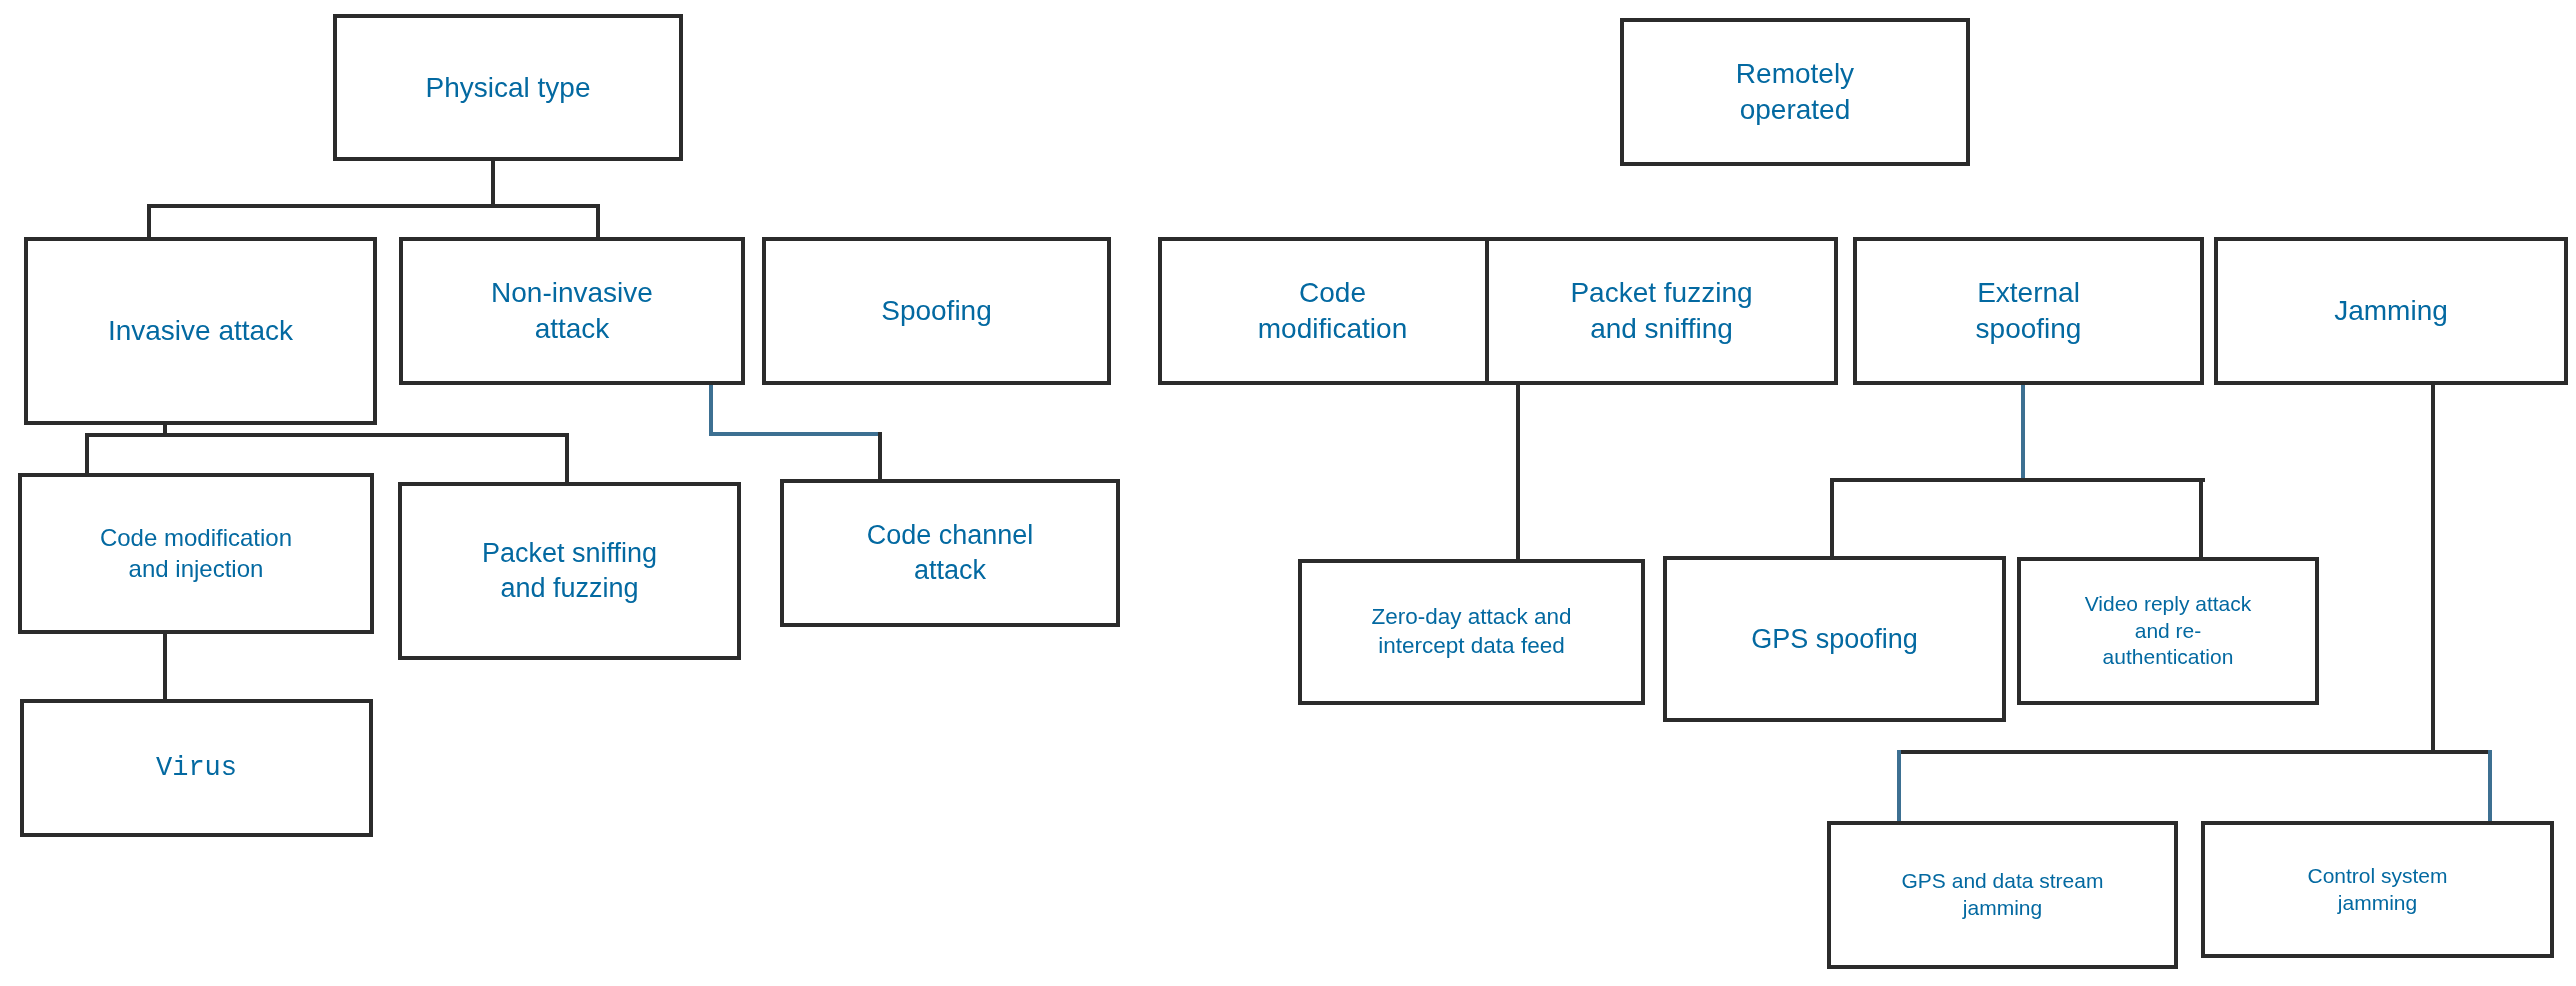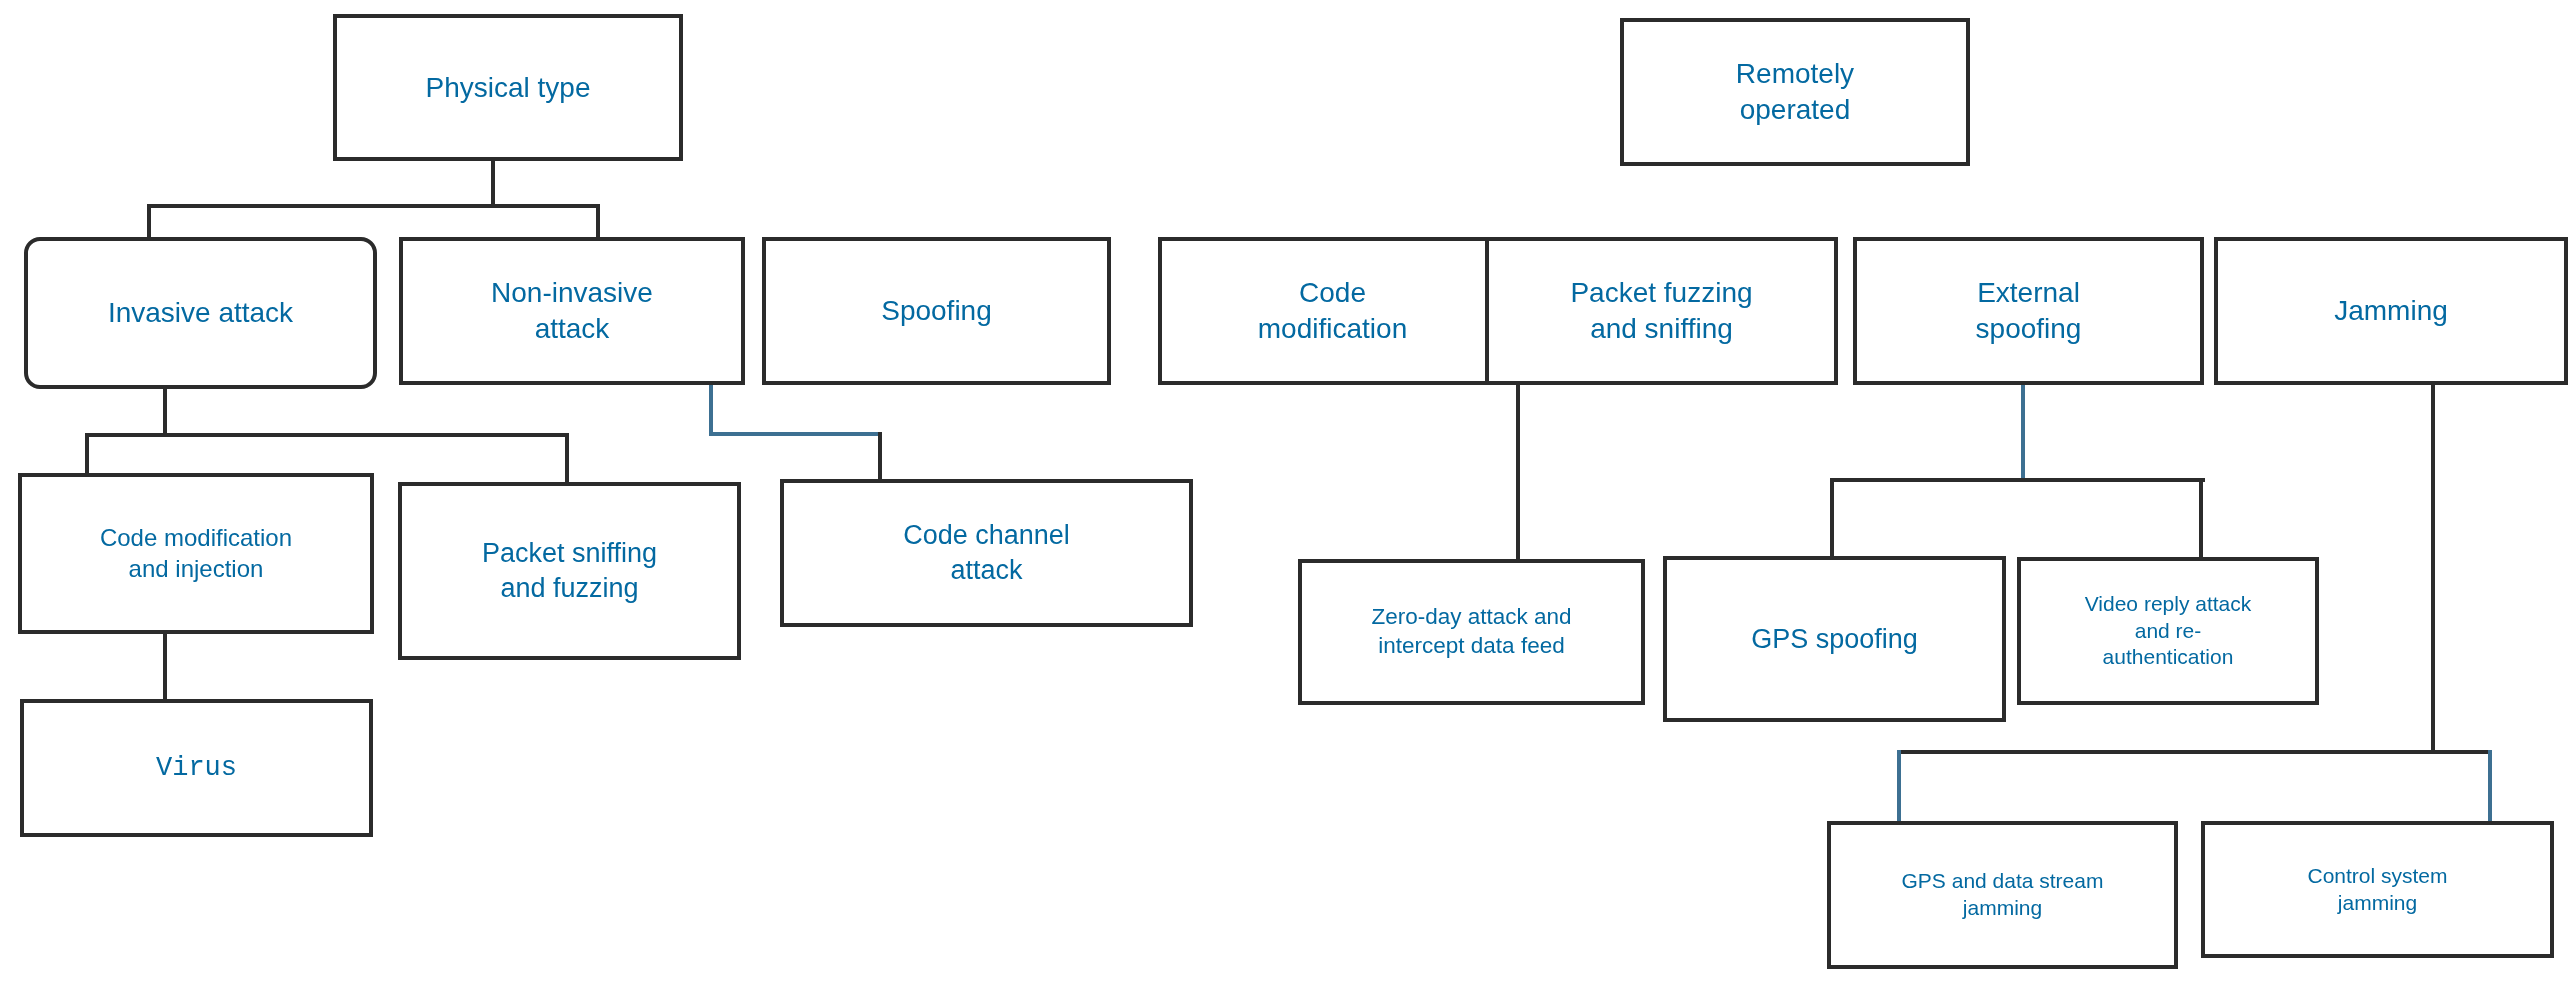--- a/index.html
+++ b/index.html
@@ -17,30 +17,30 @@
   .fz40{font-size:24px;}
   .fz38{font-size:22.5px;}
   .fz36{font-size:21px;}
 
   .edge{position:absolute;z-index:1;background:#2b2b2b;}
   .edge.accent{background:#3d7092;}
 
   
   .n-physical            {left:333px;  top:14px;   width:350px; height:147px;}
   .n-remote              {left:1620px; top:18px;   width:350px; height:148px;}
-  .n-invasive            {left:24px;   top:237px;  width:353px; height:152px;border-radius:16px;}
+  .n-invasive            {left:24px;   top:237px;  width:353px; height:188px;}
   .n-noninvasive         {left:399px;  top:237px;  width:346px; height:148px;}
   .n-spoofing            {left:762px; top:237px;  width:349px; height:148px;}
   .n-codemod             {left:1129px; top:237px;  width:349px; height:148px;margin-left:29px;}
   .n-packetfuzz          {left:1485px; top:237px;  width:353px; height:148px;}
   .n-extspoof            {left:1853px; top:237px;  width:351px; height:148px;}
   .n-jamming             {left:2214px; top:237px;  width:354px; height:148px;}
   .n-codemodinj          {left:18px;   top:473px;  width:356px; height:161px;}
   .n-packetsniff         {left:398px;  top:482px;  width:343px; height:178px;}
-  .n-codechannel         {left:780px; top:479px;  width:413px; height:148px;}
+  .n-codechannel         {left:780px; top:479px;  width:340px; height:148px;}
   .n-zeroday             {left:1298px; top:559px;  width:347px; height:146px;}
   .n-gpsspoof            {left:1663px; top:556px;  width:343px; height:166px;}
   .n-videoreply          {left:2017px; top:557px;  width:302px; height:148px;}
   .n-virus               {left:20px;   top:699px; width:353px; height:138px;font-family:Liberation Mono, monospace;}
   .n-gpsjam              {left:1827px; top:821px; width:351px; height:148px;}
   .n-ctrljam             {left:2201px; top:821px; width:353px; height:137px;}
 
   
   .e1 {left:491px;  top:161px;  width:4.1px;    height:47px;}
   .e2 {left:147px;  top:204px;  width:453px;  height:4.1px;}

